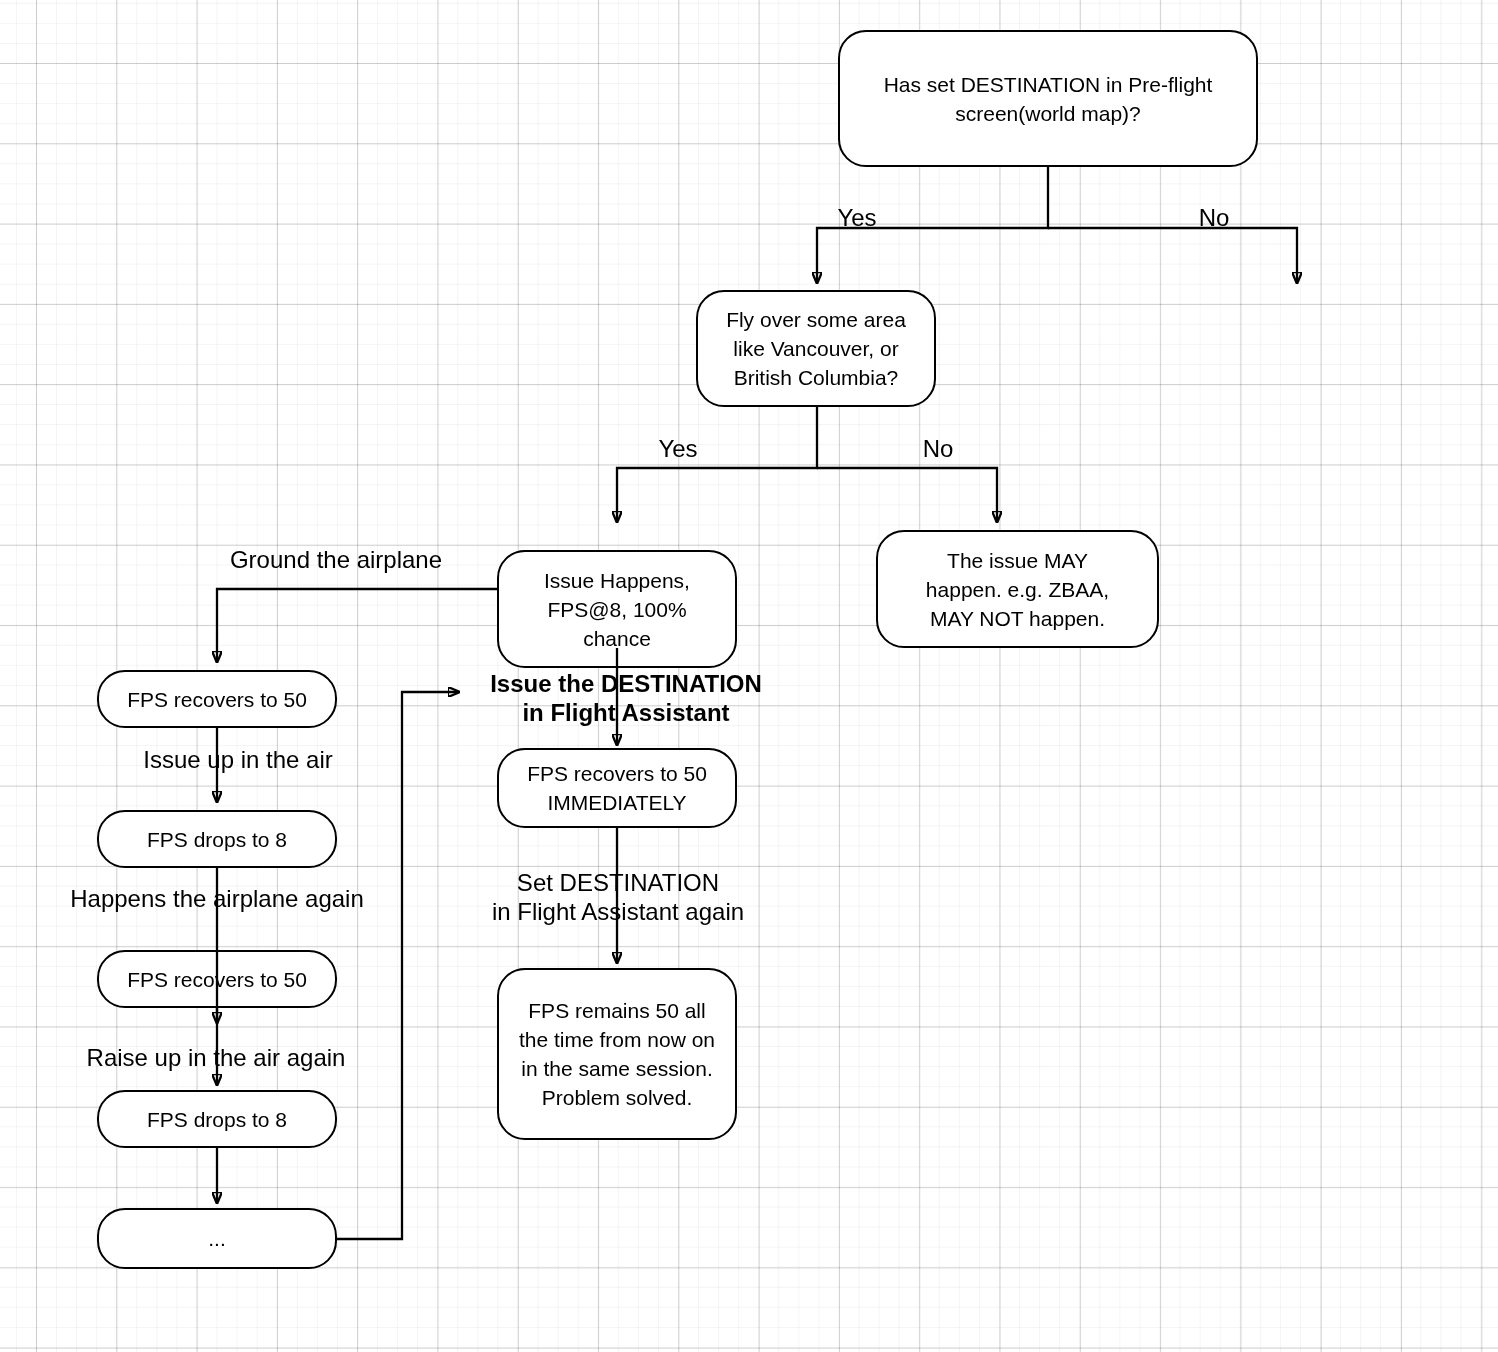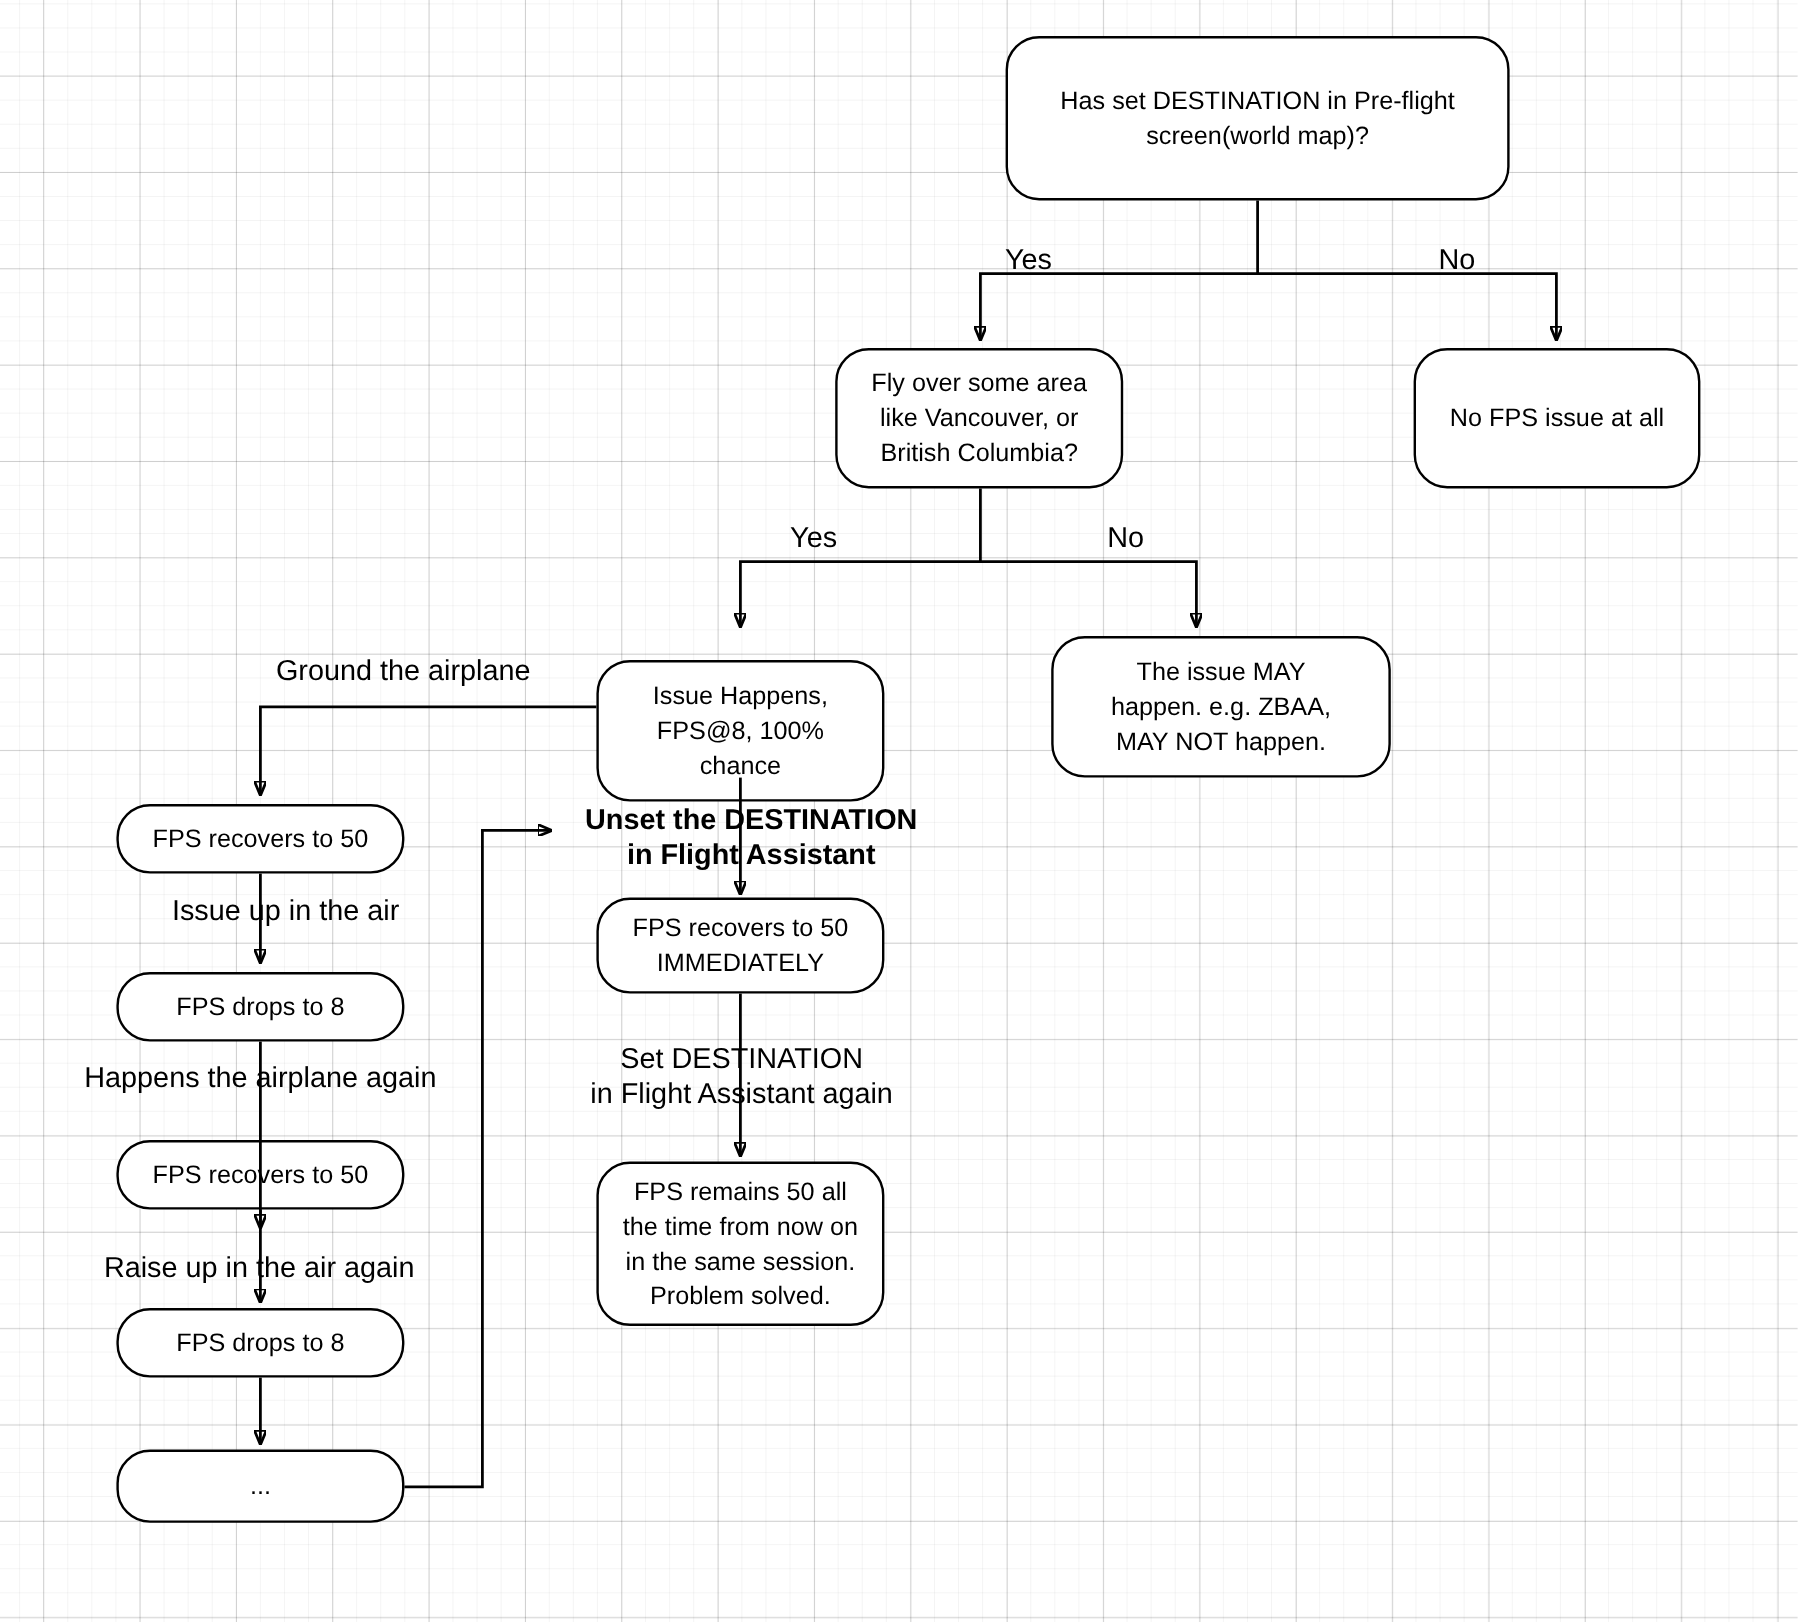--- a/index.html
+++ b/index.html
@@ -60,21 +60,20 @@
 
 <div class="canvas">
 
   <div class="node" style="left:838px; top:30px;  width:420px; height:137px;">Has set DESTINATION in Pre-flight
 screen(world map)?</div>
 
   <div class="node" style="left:696px; top:290px; width:240px; height:117px;">Fly over some area
 like Vancouver, or
 British Columbia?</div>
 
-  <div class="node" style="left:1178px; top:290px; width:239px; height:117px;">No FPS issue at all</div>
 
   <div class="node" style="left:497px; top:530px; width:240px; height:118px;margin-top:20px;">Issue Happens,
 FPS@8, 100%
 chance</div>
 
   <div class="node" style="left:876px; top:530px; width:283px; height:118px;">The issue MAY
 happen. e.g. ZBAA,
 MAY NOT happen.</div>
 
   <div class="node" style="left:97px; top:670px; width:240px; height:58px;">FPS recovers to 50</div>
@@ -83,42 +82,42 @@
 
   <div class="node" style="left:97px; top:950px; width:240px; height:58px;">FPS recovers to 50</div>
 
   <div class="node" style="left:97px; top:1090px; width:240px; height:58px;">FPS drops to 8</div>
 
   <div class="node" style="left:97px; top:1208px; width:240px; height:61px;">...</div>
 
   <div class="node" style="left:497px; top:748px; width:240px; height:80px;">FPS recovers to 50
 IMMEDIATELY</div>
 
-  <div class="node" style="left:497px; top:968px; width:240px; height:137px;">FPS remains 50 all
+  <div class="node" style="left:497px; top:968px; width:240px; height:172px;">FPS remains 50 all
 the time from now on
 in the same session.
 Problem solved.</div>
 
   <div class="elabel" style="left:857px; top:217px;">Yes</div>
 
   <div class="elabel" style="left:1214px; top:217px;">No</div>
 
   <div class="elabel" style="left:678px; top:448px;">Yes</div>
 
   <div class="elabel" style="left:938px; top:448px;">No</div>
 
   <div class="elabel" style="left:336px; top:559px;">Ground the airplane</div>
 
   <div class="elabel" style="left:238px; top:759px;">Issue up in the air</div>
 
   <div class="elabel" style="left:217px; top:898px;">Happens the airplane again</div>
 
   <div class="elabel" style="left:216px; top:1057px;">Raise up in the air again</div>
 
-  <div class="elabel bold" style="left:626px; top:698px;">Unset the DESTINATION
+  <div class="elabel bold" style="left:626px; top:698px;">Issue the DESTINATION
 in Flight Assistant</div>
 
   <div class="elabel" style="left:618px; top:897px;">Set DESTINATION
 in Flight Assistant again</div>
 
   <svg class="edges" width="1498" height="1352" viewBox="0 0 1498 1352">
     <defs>
       <marker id="arrow" viewBox="0 0 12 10" markerWidth="12" markerHeight="10" refX="10" refY="5" orient="auto" markerUnits="userSpaceOnUse">
         <path d="M 0 0 L 12 5 L 0 10 Z" fill="#000000" stroke="none"></path>
       </marker>

